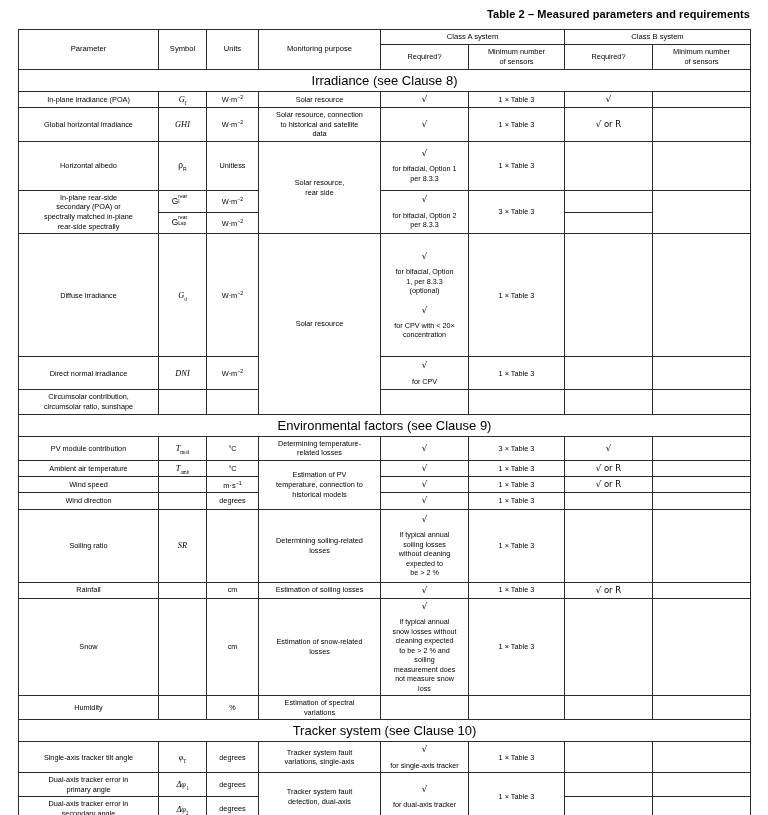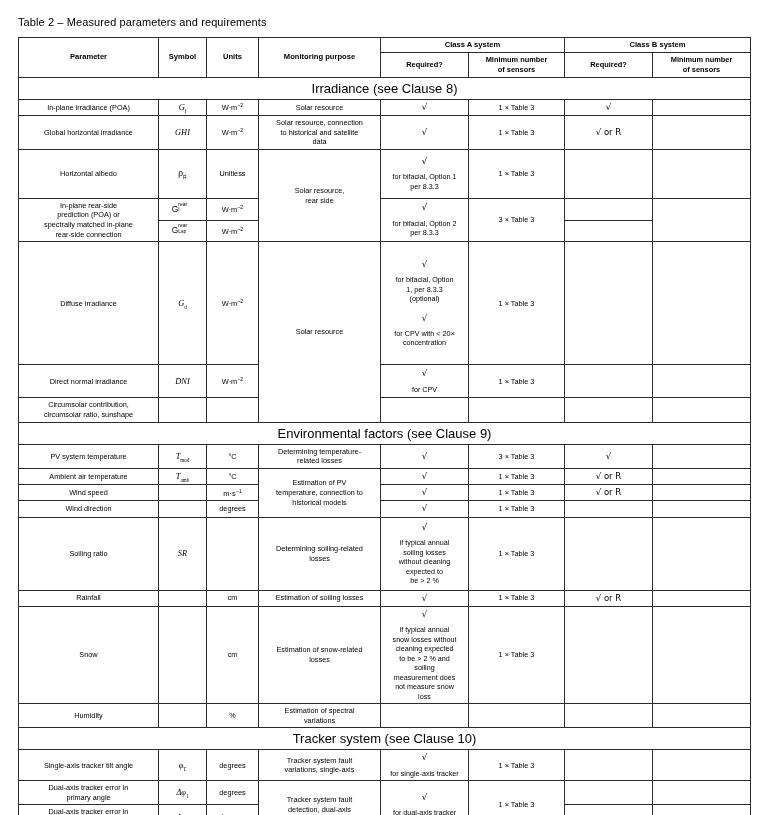--- a/index.html
+++ b/index.html
@@ -15,43 +15,43 @@
     overflow: hidden;
   }
   .page {
     width: 768px;
     height: 815px;
     position: relative;
     box-sizing: border-box;
     padding: 0 18px;
   }
   .table-title {
-    text-align: left;
+    text-align: right;
     font-size: 11px;
-    font-weight: normal;
-    padding-top: 16px;
+    font-weight: bold;
+    padding-top: 8px;
     padding-bottom: 9px;
     letter-spacing: 0.1px;
   }
   table.spec {
     border-collapse: collapse;
     width: 732px;
     table-layout: fixed;
     font-size: 7.3px;
     line-height: 1.32;
   }
   table.spec th, table.spec td {
     border: 0.8px solid #2b2b2b;
     text-align: center;
     vertical-align: middle;
     padding: 2px 2px;
     font-weight: normal;
   }
   table.spec th {
-    font-weight: bold;
+    font-weight: normal;
   }
   .section-row td {
     font-weight: bold;
     font-size: 13px;
     padding: 2.5px 2px;
   }
   .hdr {
     font-weight: bold;
     font-size: 7.6px;
   }
@@ -215,23 +215,23 @@
           <span class="note">per 8.3.3</span>
         </td>
         <td>1 × Table 3</td>
         <td></td>
         <td></td>
       </tr>
 
       <tr>
         <td rowspan="2">
           <span>In-plane rear-side</span><br>
-          <span>prediction (POA) or</span><br>
+          <span>secondary (POA) or</span><br>
           <span>spectrally matched in-plane</span><br>
-          <span>rear-side connection</span>
+          <span>rear-side spectrally</span>
         </td>
         <td>
           <span class="sym-up"><span>G</span><span class="stack"><span class="base">rear</span><span class="sup">rear</span><span class="sub">I</span></span></span>
         </td>
         <td>
           <span class="units"><span>W·m</span><sup>−2</sup></span>
         </td>
         <td rowspan="2">
           <span class="check">√</span>
           <span class="gap-sm"></span>
@@ -308,21 +308,21 @@
         <td></td>
         <td></td>
         <td></td>
       </tr>
 
       <tr class="section-row">
         <td colspan="8">Environmental factors (see Clause 9)</td>
       </tr>
 
       <tr>
-        <td>PV system temperature</td>
+        <td>PV module contribution</td>
         <td>
           <span class="sym"><span>T</span><sub>mod</sub></span>
         </td>
         <td>°C</td>
         <td>
           <span>Determining temperature-</span><br>
           <span>related losses</span>
         </td>
         <td class="check">√</td>
         <td>3 × Table 3</td>

